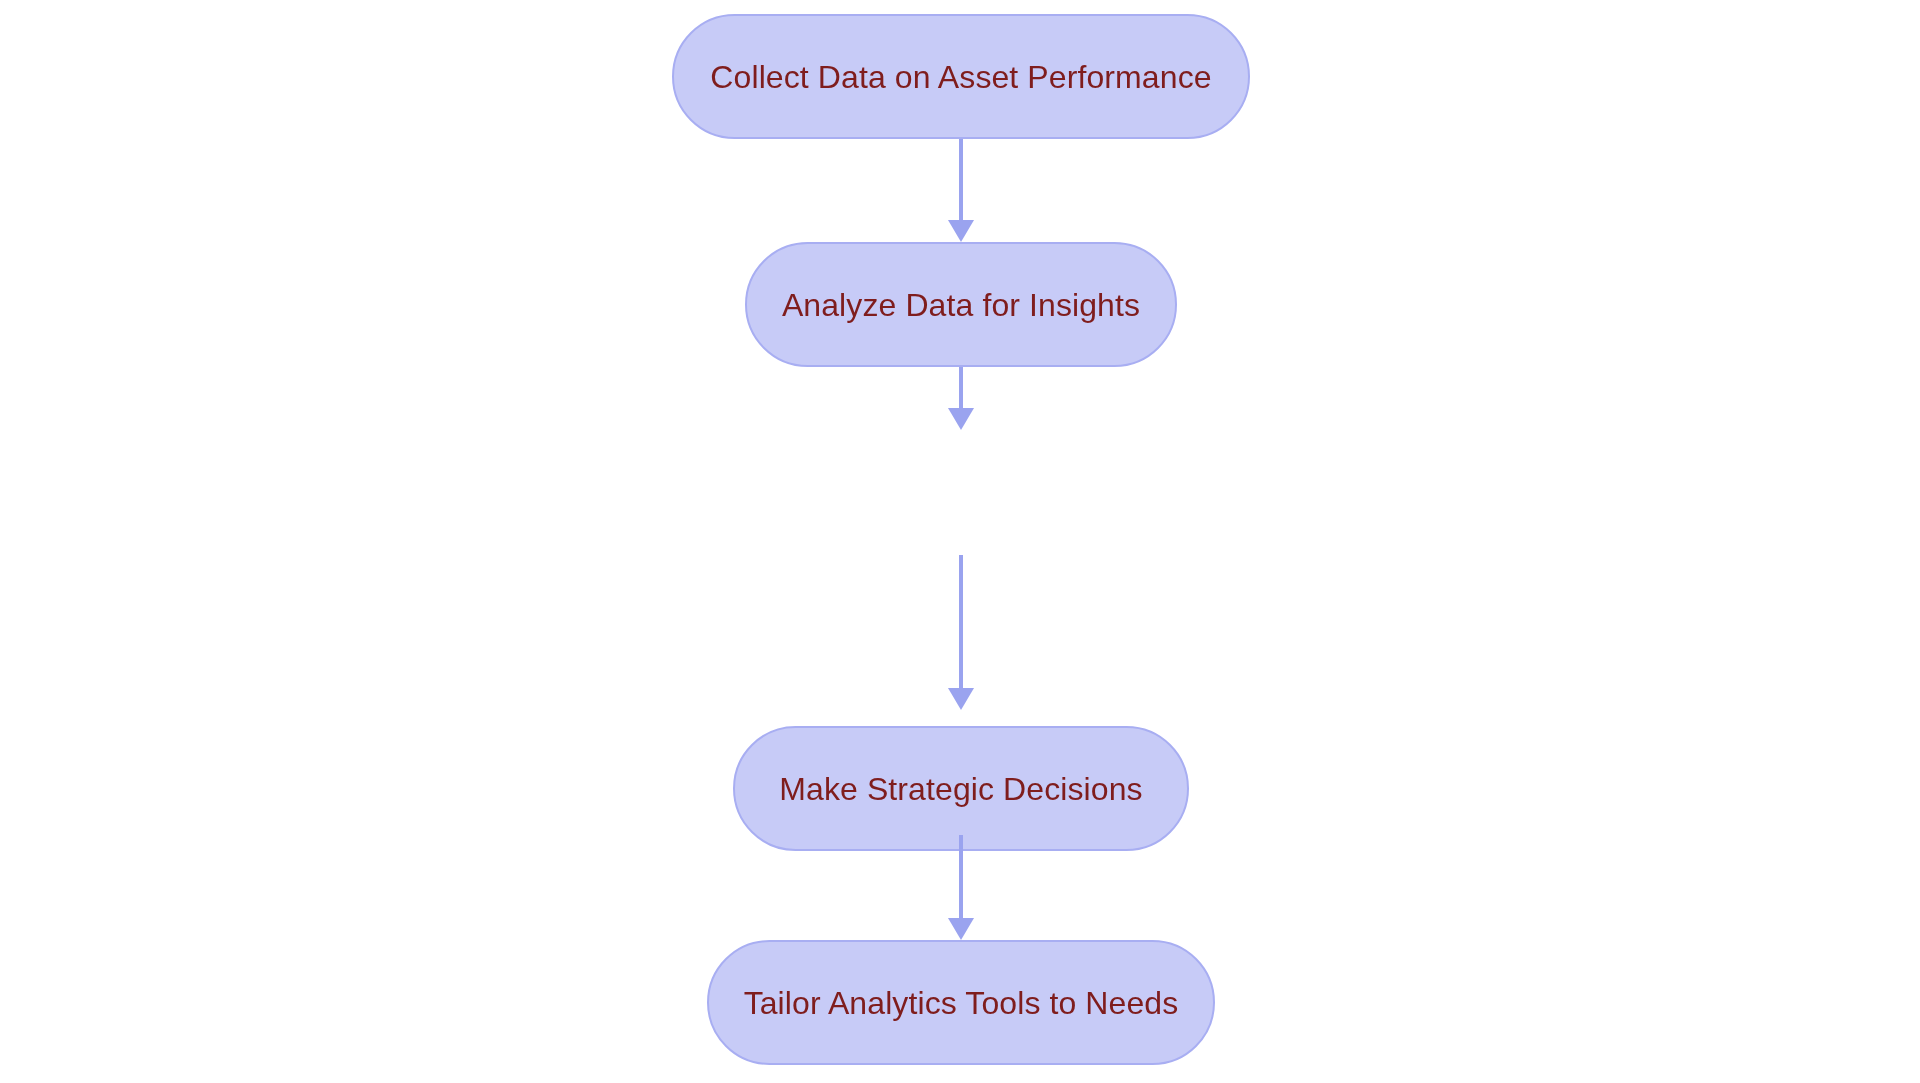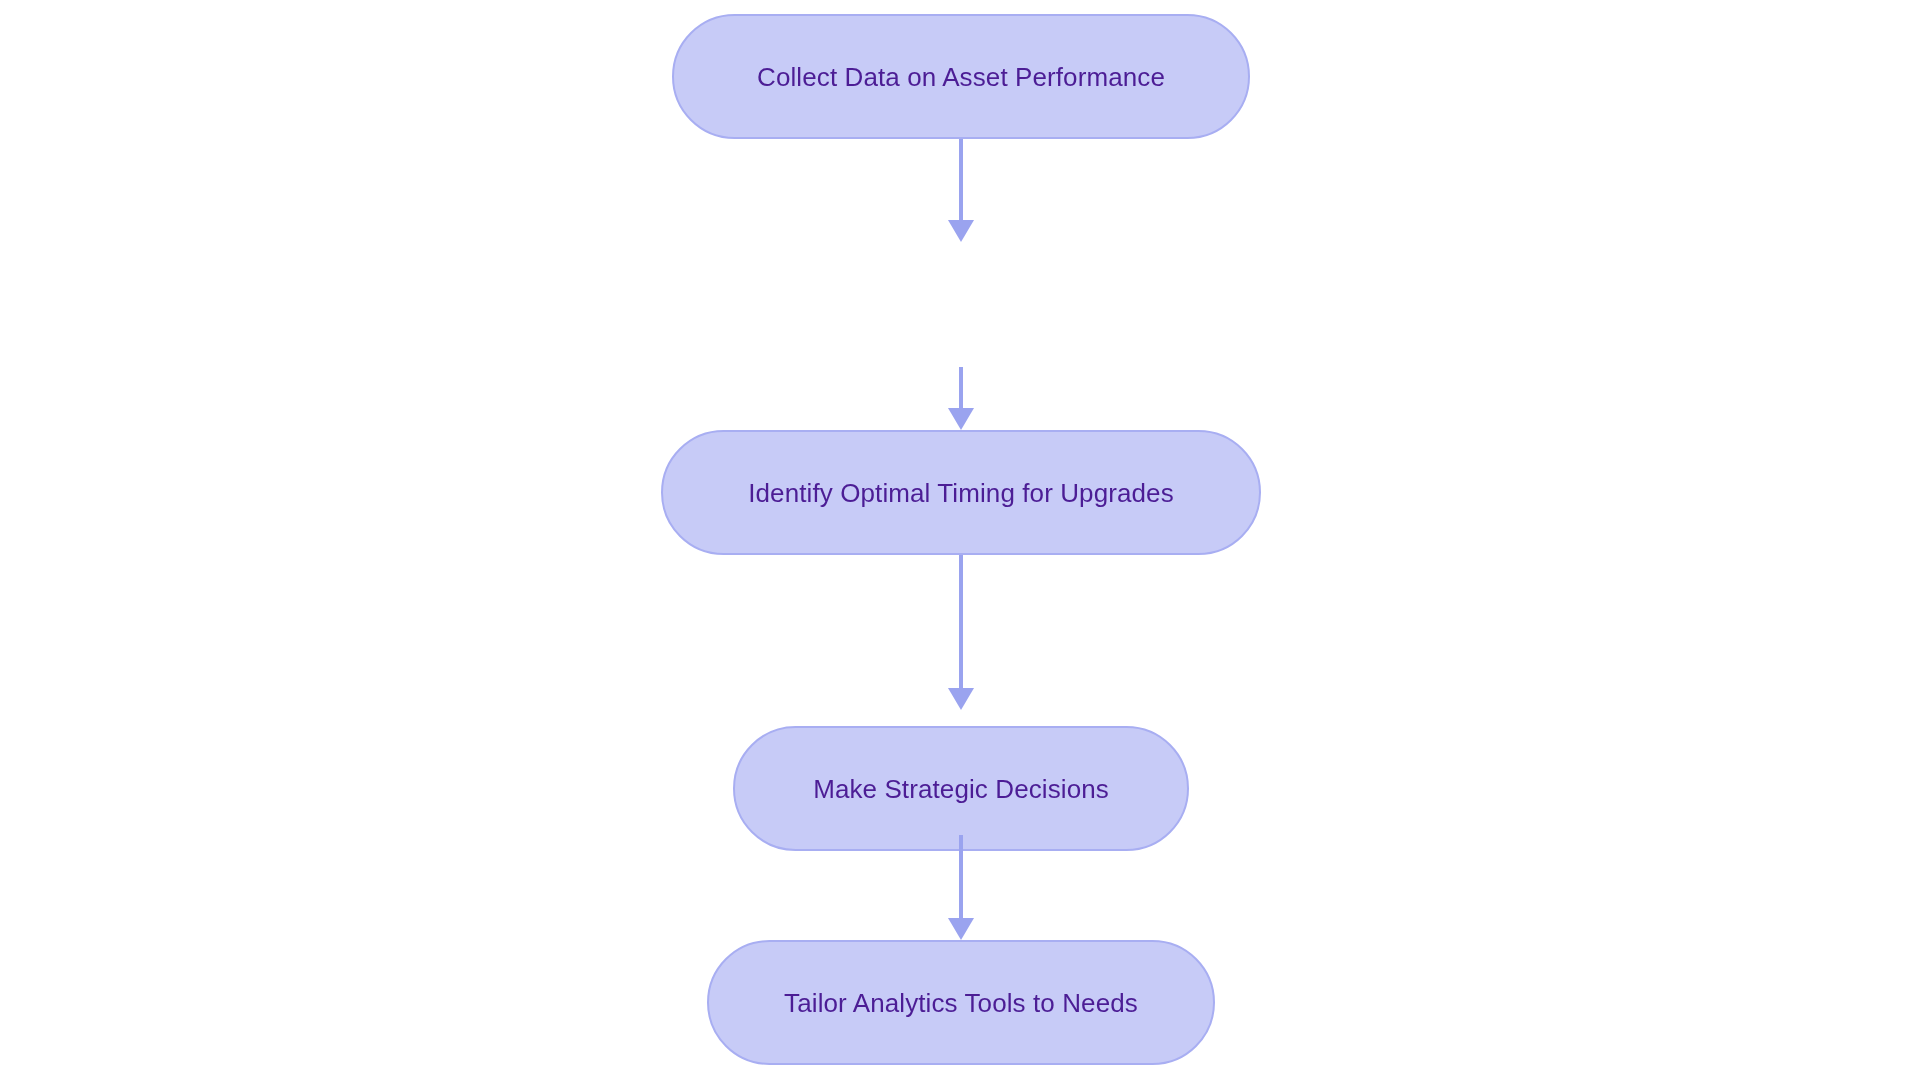--- a/index.html
+++ b/index.html
@@ -30,22 +30,22 @@
     justify-content: center;
     background: #c7cbf7;
     border: 2px solid #a8aef2;
     border-radius: 9999px;
     height: 125px;
     transform: translateX(-50%);
     left: 961px;
   }
 
   .flow-node-label {
-    color: #4c1d95;
-    font-size: 26px;
+    color: #7f1d1d;
+    font-size: 32px;
     font-weight: 400;
     letter-spacing: 0.1px;
     white-space: nowrap;
     line-height: 1;
     font-family: "Liberation Sans", "DejaVu Sans", sans-serif;
   }
 
   .flow-edge {
     position: absolute;
     left: 961px;
@@ -100,29 +100,29 @@
 
   <div class="flow-node" id="node-0">
     <span class="flow-node-label">Collect Data on Asset Performance</span>
   </div>
 
   <div class="flow-edge" id="edge-0">
     <div class="flow-edge-line" style="height:81px;"></div>
     <div class="flow-edge-head"></div>
   </div>
 
+  <div class="flow-node" id="node-1">
+    <span class="flow-node-label">Analyze Data for Insights</span>
+  </div>
 
   <div class="flow-edge" id="edge-1">
     <div class="flow-edge-line" style="height:41px;"></div>
     <div class="flow-edge-head"></div>
   </div>
 
-  <div class="flow-node" id="node-2">
-    <span class="flow-node-label">Identify Optimal Timing for Upgrades</span>
-  </div>
 
   <div class="flow-edge" id="edge-2">
     <div class="flow-edge-line" style="height:133px;"></div>
     <div class="flow-edge-head"></div>
   </div>
 
   <div class="flow-node" id="node-3">
     <span class="flow-node-label">Make Strategic Decisions</span>
   </div>
 

